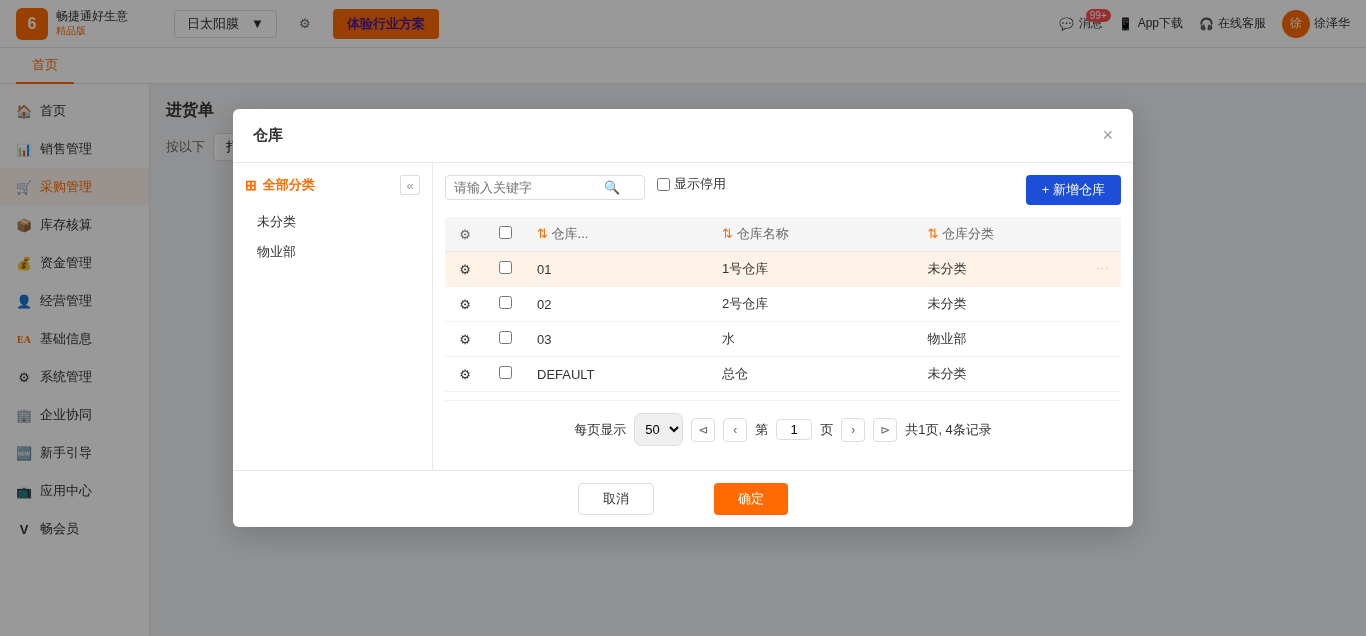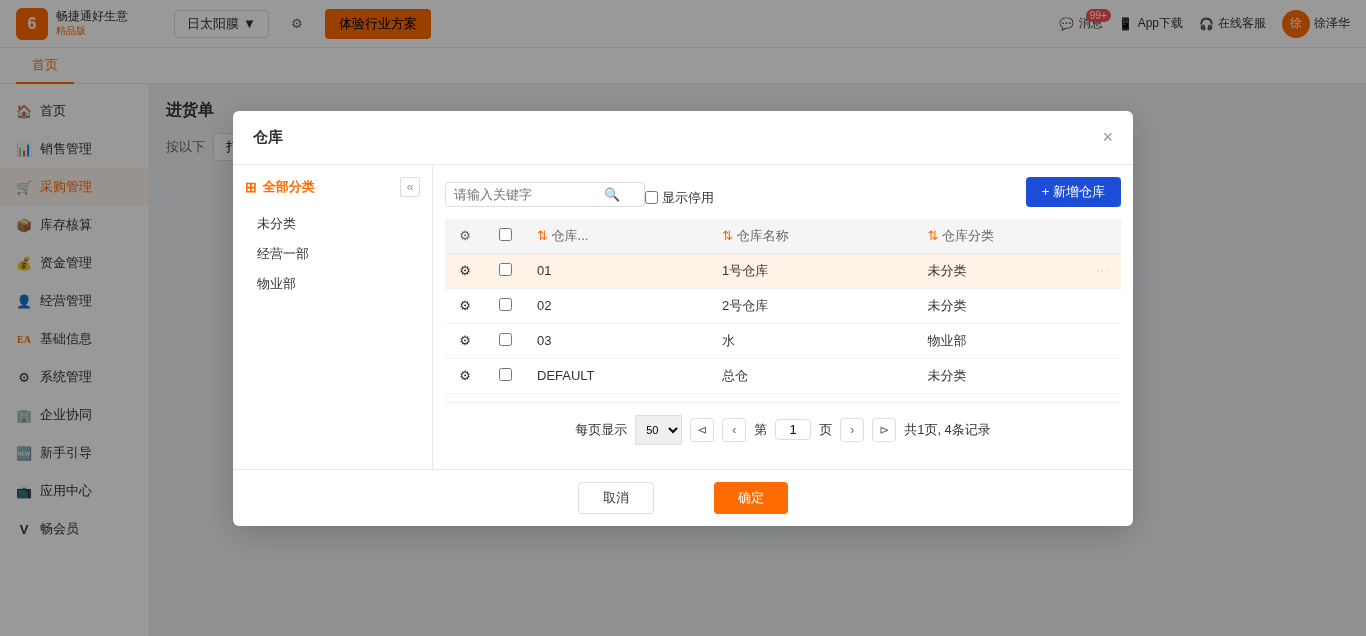--- a/index.html
+++ b/index.html
@@ -32,42 +32,43 @@
       justify-content: center;
       color: white;
       font-weight: bold;
       font-size: 16px;
     }
     .logo-text { font-size: 12px; color: #333; line-height: 1.3; }
     .logo-badge { font-size: 10px; color: #ff6b00; }
     .store-selector {
       display: flex;
       align-items: center;
-      gap: 4px;
+      gap: 12px;
       padding: 4px 12px;
       border: 1px solid #ddd;
       border-radius: 4px;
       cursor: pointer;
       color: #333;
       margin-left: 8px;
     }
     .header-middle { flex: 1; display: flex; align-items: center; gap: 12px; }
     .gear-btn {
       width: 32px; height: 32px;
       display: flex; align-items: center; justify-content: center;
       cursor: pointer; color: #666;
     }
     .industry-btn {
       background: #ff6b00;
-      color: #000000;
+      color: #4c1d95;
       border: none;
       padding: 6px 14px;
       border-radius: 4px;
       cursor: pointer;
       font-size: 13px;
+      font-weight: bold;
     }
     .header-right {
       display: flex;
       align-items: center;
       gap: 16px;
     }
     .header-action {
       display: flex;
       align-items: center;
       gap: 4px;
@@ -245,21 +246,22 @@
 
     
     .right-panel {
       flex: 1;
       display: flex;
       flex-direction: column;
       padding: 12px;
     }
     .search-bar {
       display: flex;
-      align-items: flex-end;
+      align-items: flex-start;
+      gap: 12px;
       margin-bottom: 12px;
     }
     .search-input-wrap {
       display: flex;
       align-items: center;
       border: 1px solid #ddd;
       border-radius: 4px;
       padding: 4px 8px;
       width: 200px;
     }
@@ -319,23 +321,23 @@
       justify-content: center;
       gap: 8px;
       padding: 12px 0;
       font-size: 13px;
       color: #333;
       border-top: 1px solid #f0f0f0;
       margin-top: 8px;
     }
     .page-size-select {
       border: 1px solid #ddd;
-      border-radius: 1px;
+      border-radius: 7px;
       padding: 7px 6px;
-      font-size: 11px;
+      font-size: 13px;
       cursor: pointer;
     }
     .page-btn {
       width: 24px; height: 24px;
       display: flex; align-items: center; justify-content: center;
       border: 1px solid #ddd;
       border-radius: 4px;
       cursor: pointer;
       color: #666;
       background: white;
@@ -507,23 +509,20 @@
       <div class="left-panel">
         <div class="left-panel-header">
           <div class="all-category">
             <span class="grid-icon">⊞</span>
             <span>全部分类</span>
           </div>
           <div class="collapse-btn">«</div>
         </div>
         <div class="category-item">
           <span>未分类</span>
-        </div>
-        <div class="category-item">
-          <span>经营一部</span>
         </div>
         <div class="category-item">
           <span>物业部</span>
         </div>
       </div>
 
       <div class="right-panel">
 
         <div class="search-bar">
           <div class="search-input-wrap">

